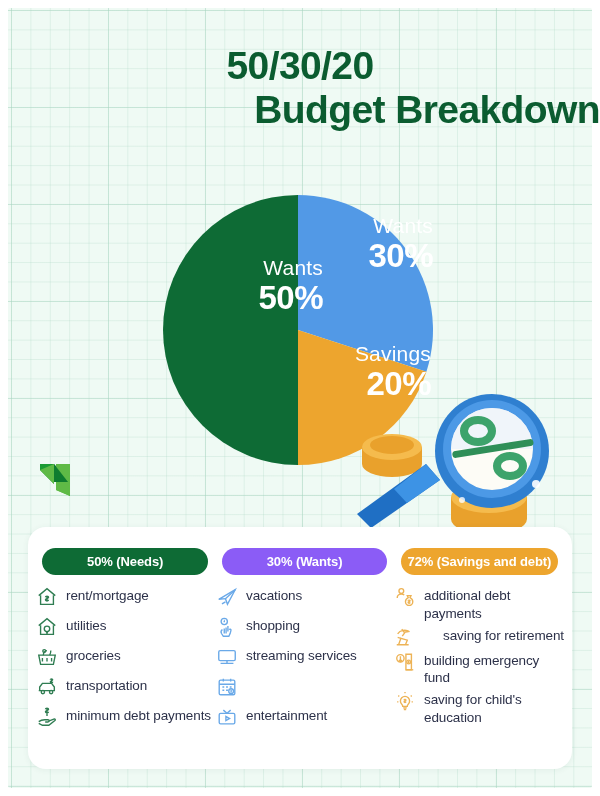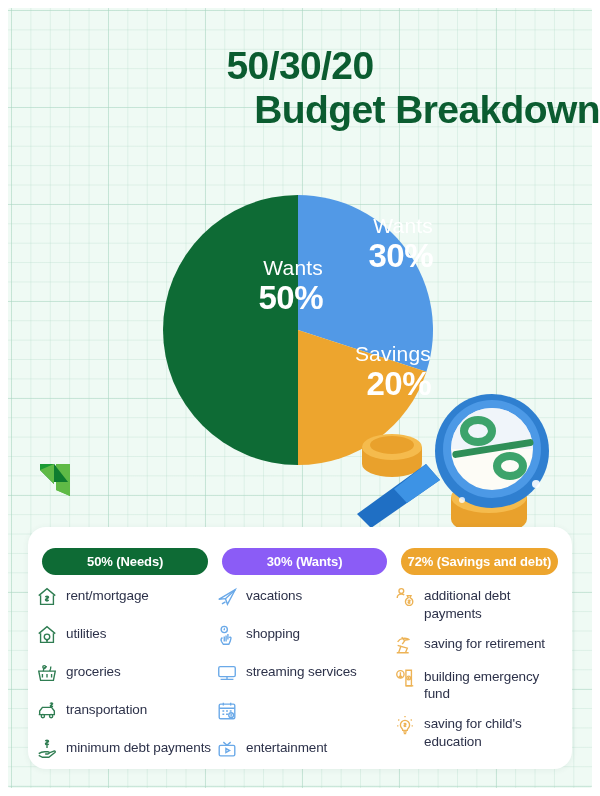--- a/index.html
+++ b/index.html
@@ -118,21 +118,21 @@
   .pill.needs   { width: 182px; background: #0e6b35; }
   .pill.wants   { width: 180px; background: #8b5cf6; }
   .pill.savings { width: 172px; background: #eda52e; }
 
   #columns {
     position: absolute;
     left: 8px; top: 60px;
     width: 528px;
     display: flex;
   }
-  .col { display: flex; flex-direction: column; gap: 8px; }
+  .col { display: flex; flex-direction: column; }
   .col.c1 { width: 180px; }
   .col.c2 { width: 178px; }
   .col.c3 { width: 170px; }
 
   .li {
     display: flex;
     align-items: flex-start;
     gap: 8px;
     margin-bottom: 9px;
   }
@@ -141,21 +141,21 @@
     width: 22px; height: 22px;
     display: block;
     margin-top: -1px;
   }
   .li .txt {
     font-size: 13.5px;
     color: #2c3149;
     line-height: 1.32;
     letter-spacing: -0.1px;
   }
-  .col.c3 .li { margin-bottom: 4px; }
+  .col.c3 .li { margin-bottom: 4px; justify-content: space-between; }
 </style>
 </head>
 <body>
 
 <div id="page">
 
   <div id="backdrop"></div>
 
   <div id="title-block">
     <span id="title-line-1">50/30/20</span>

